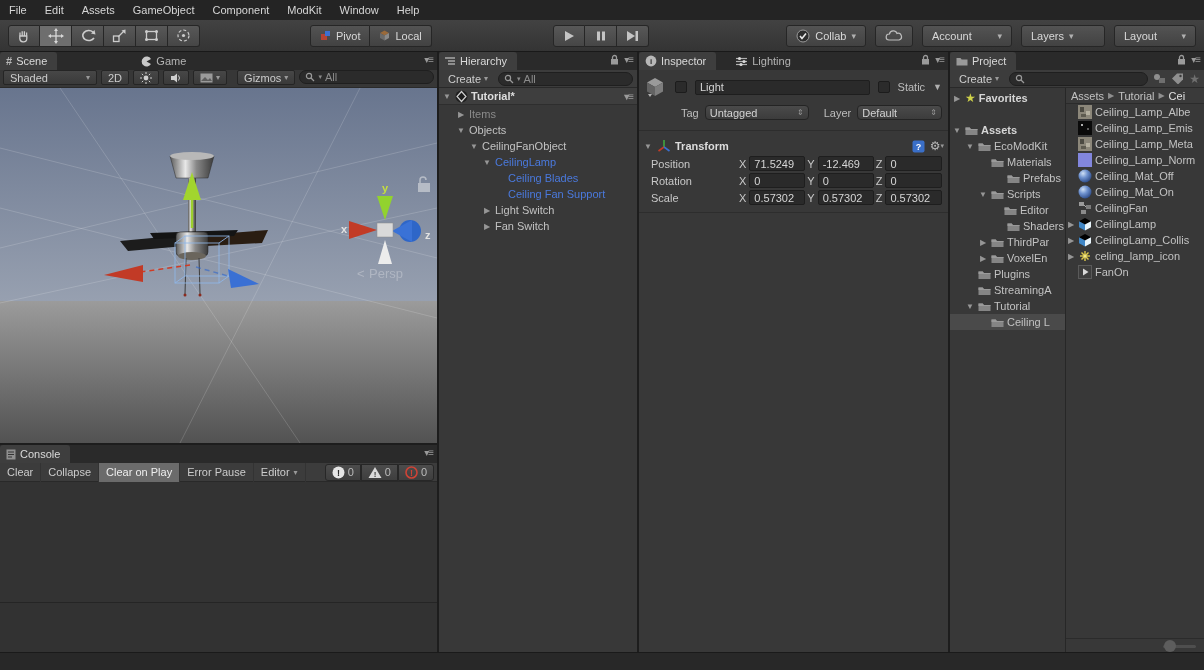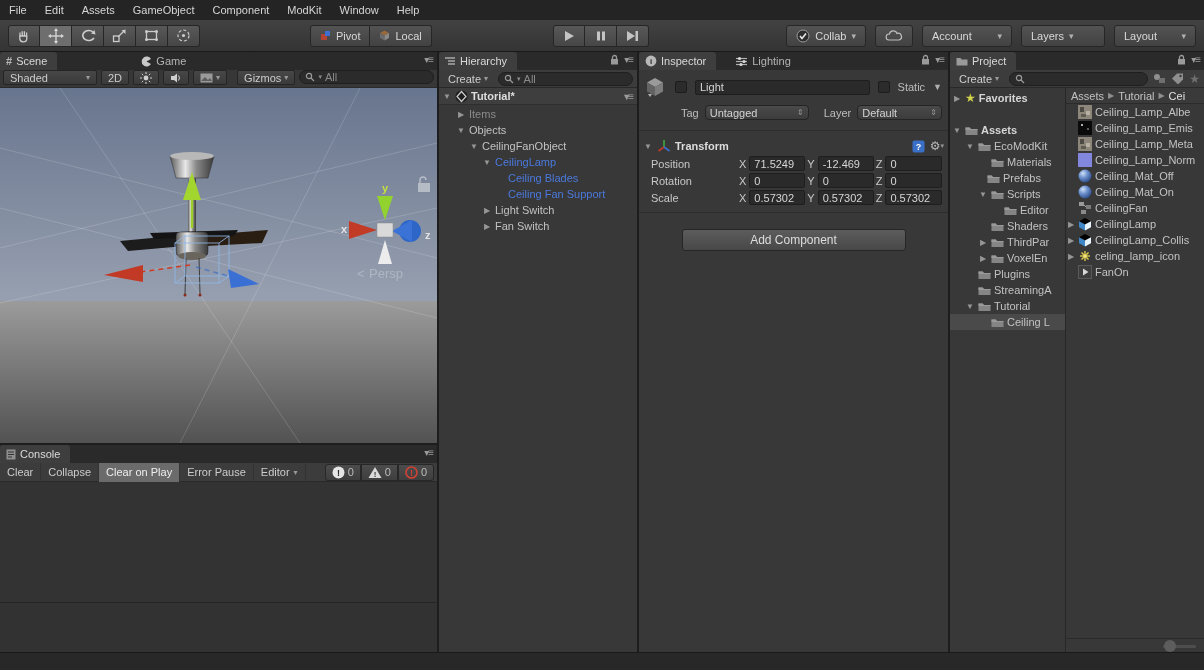--- a/index.html
+++ b/index.html
@@ -673,21 +673,20 @@
           <span style="color:#c8c8c8">Y</span>
           <span class="fld">0.57302</span>
         </span>
         <span class="axis">
           <span style="color:#c8c8c8">Z</span>
           <span class="fld">0.57302</span>
         </span>
       </div>
     </div>
   <div class="divider"></div>
-  <button id="add-comp">Add Component</button>
 </div>
 
 <div id="proj-col" class="abs panel">
   <div class="tabstrip">
     <div class="tab active">
       <span class="ic">
           <svg width="12" height="10">
             <path d="M0.5,2 h4 l1.2,1.5 h5.8 v6 h-11 z" fill="#9a9a9a"></path>
           </svg>
         </span>
@@ -762,21 +761,21 @@
           <div class="trow" style="padding-left: 28px;">
             <span class="arrowslot"></span>
             <span class="ic">
               <svg width="13" height="11">
                 <path d="M0.5,2.5 h4.2 l1.2,1.6 h6.6 v6 h-12 z" fill="#858585"></path>
                 <path d="M0.5,2.5 h4.2 l1.2,1.6 h6.6 v1 h-12 z" fill="#9a9a9a"></path>
               </svg>
             </span>
             <span style="">Materials</span>
           </div>
-          <div class="trow" style="padding-left: 24px;">
+          <div class="trow" style="padding-left: 44px;">
             <span class="arrowslot"></span>
             <span class="ic">
               <svg width="13" height="11">
                 <path d="M0.5,2.5 h4.2 l1.2,1.6 h6.6 v6 h-12 z" fill="#858585"></path>
                 <path d="M0.5,2.5 h4.2 l1.2,1.6 h6.6 v1 h-12 z" fill="#9a9a9a"></path>
               </svg>
             </span>
             <span style="">Prefabs</span>
           </div>
           <div class="trow" style="padding-left: 28px;">
@@ -792,21 +791,21 @@
           <div class="trow" style="padding-left: 41px;">
             <span class="arrowslot"></span>
             <span class="ic">
               <svg width="13" height="11">
                 <path d="M0.5,2.5 h4.2 l1.2,1.6 h6.6 v6 h-12 z" fill="#858585"></path>
                 <path d="M0.5,2.5 h4.2 l1.2,1.6 h6.6 v1 h-12 z" fill="#9a9a9a"></path>
               </svg>
             </span>
             <span style="">Editor</span>
           </div>
-          <div class="trow" style="padding-left: 28px;">
+          <div class="trow" style="padding-left: 44px;">
             <span class="arrowslot"></span>
             <span class="ic">
               <svg width="13" height="11">
                 <path d="M0.5,2.5 h4.2 l1.2,1.6 h6.6 v6 h-12 z" fill="#858585"></path>
                 <path d="M0.5,2.5 h4.2 l1.2,1.6 h6.6 v1 h-12 z" fill="#9a9a9a"></path>
               </svg>
             </span>
             <span style="">Shaders</span>
           </div>
           <div class="trow" style="padding-left: 28px;">

